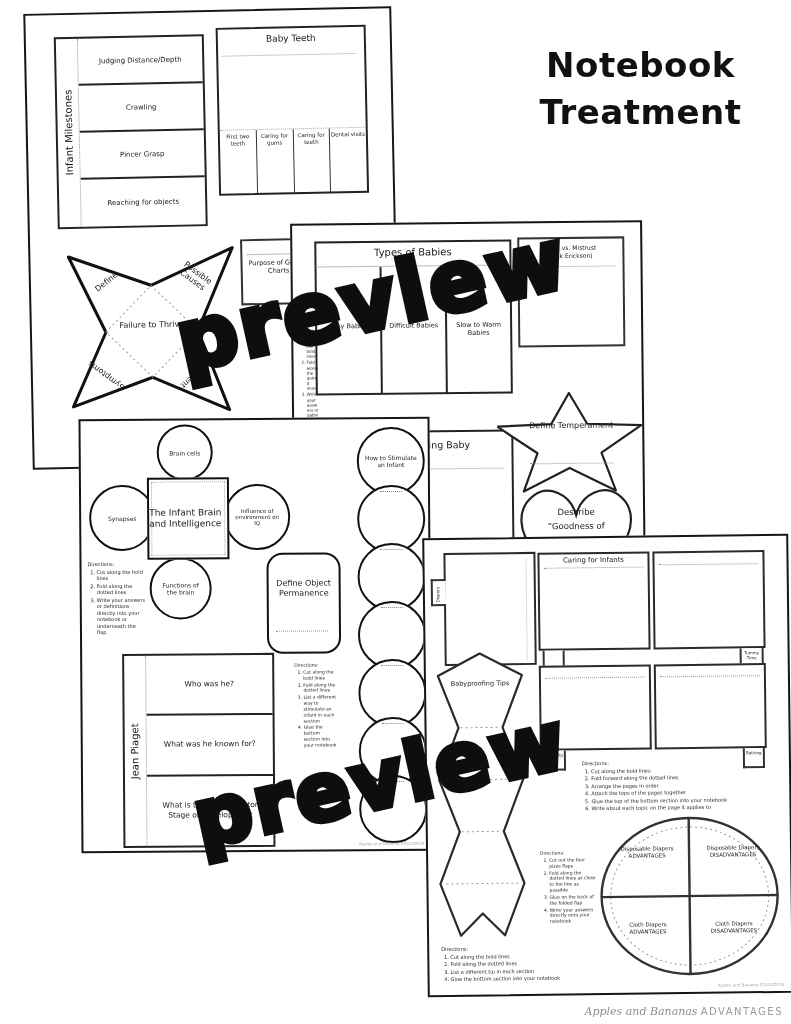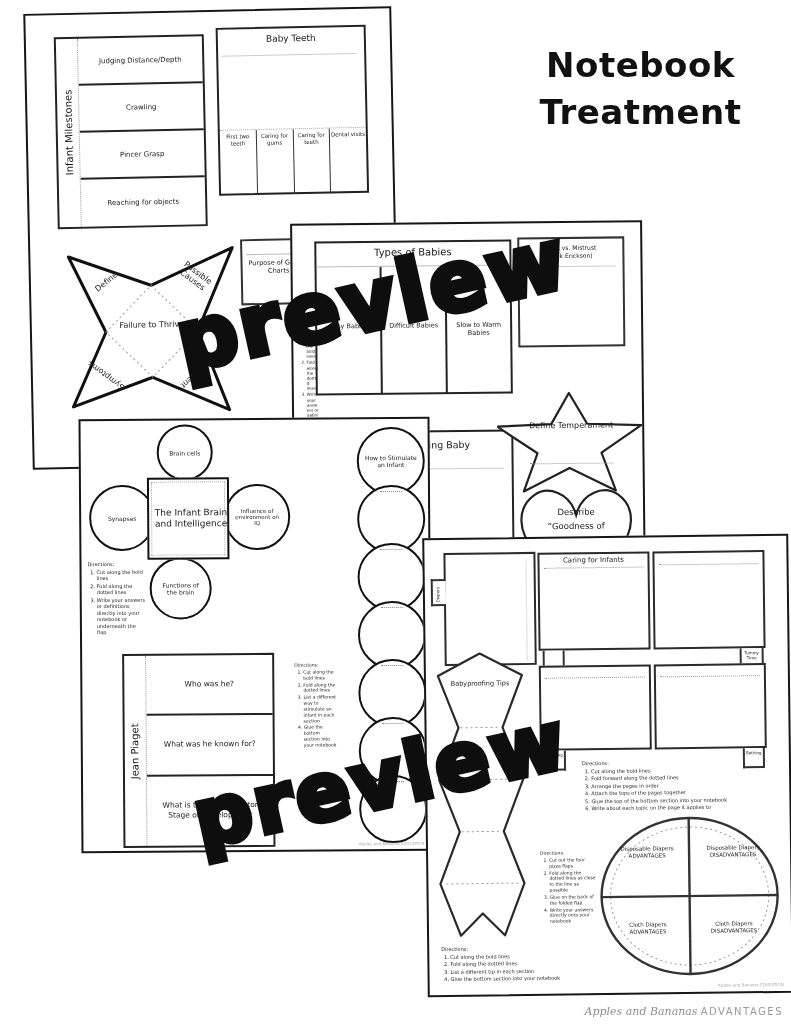--- a/index.html
+++ b/index.html
@@ -52,21 +52,21 @@
   #p2-trust{left:225px;top:14px;width:103px;height:106px;border:2px solid #333;position:absolute;background:#fff;}
   #p2-trust .t{position:absolute;left:0;top:5px;width:100%;font-size:6px;text-align:center;line-height:1.3;}
   #p2-calm{left:-35px;top:206px;width:250px;height:158px;border:2.5px solid #222;position:absolute;background:#fff;}
   #p2-calm-title{position:absolute;left:100px;top:7px;font-size:9.5px;white-space:nowrap;}
   #p2-heart{left:213px;top:258px;width:136px;height:100px;}
   #p2-star5{left:203px;top:168px;width:148px;height:104px;}
   
   .circ{position:absolute;border:2.5px solid #111;border-radius:50%;background:#fff;box-sizing:border-box;display:flex;align-items:center;justify-content:center;text-align:center;}
   #p3-square{left:66px;top:57px;width:82px;height:82px;border:2.5px solid #111;background:#fff;position:absolute;box-sizing:border-box;display:flex;align-items:center;justify-content:center;}
   #p3-square .inset{position:absolute;left:2px;top:2px;right:2px;bottom:2px;border:1px dotted #aaa;}
-  #p3-square .t{font-size:9px;line-height:1.25;text-align:right;position:relative;}
+  #p3-square .t{font-size:9px;line-height:1.25;text-align:left;position:relative;}
   #p3-objperm{left:185px;top:133px;width:70px;height:97px;border:2.5px solid #111;border-radius:16px;position:absolute;background:#fff;}
   #p3-objperm .t{position:absolute;left:0;top:24px;width:100%;font-size:8px;text-align:center;line-height:1.3;}
   .chain{left:276px;width:68px;height:68px;font-size:6px;line-height:1.25;padding:0 6px;}
   .joint{position:absolute;left:299px;width:22px;border-top:1.4px dotted #888;}
   #p3-piaget{left:40px;top:233px;width:152px;height:194px;border:2.5px solid #222;display:flex;position:absolute;background:#fff;box-sizing:border-box;}
   #p3-p-side{width:21px;border-right:1px dotted #999;position:relative;}
   #p3-p-rows{flex:1;display:grid;grid-template-rows:1fr 1fr 1.15fr;}
   #p3-p-rows .row{border-bottom:2px solid #222;display:flex;align-items:center;justify-content:center;font-size:7.5px;padding:0 10px;text-align:center;line-height:1.35;}
   #p3-p-rows .row:last-child{border-bottom:none;}
   
@@ -191,20 +191,24 @@
 
     <div class="dir" style="left:6px;top:140px;width:58px;font-size:5px;">
       <span>Directions:</span>
       <ol>
         <li>Cut along the bold lines</li>
         <li>Fold along the dotted lines</li>
         <li>Write your answers or definitions directly into your notebook or underneath the flap</li>
       </ol>
     </div>
 
+    <div id="p3-objperm">
+      <div class="t">Define Object Permanence</div>
+      <div class="dothr" style="left:7px;top:76px;width:52px;"></div>
+    </div>
 
     <div class="circ chain" style="top:8px;">
       <span>How to Stimulate an Infant</span>
     </div>
     <div class="circ chain" style="top:66px;"></div>
     <div class="circ chain" style="top:124px;"></div>
     <div class="circ chain" style="top:182px;"></div>
     <div class="circ chain" style="top:240px;"></div>
     <div class="circ chain" style="top:298px;"></div>
     <div class="circ chain" style="top:356px;"></div>

